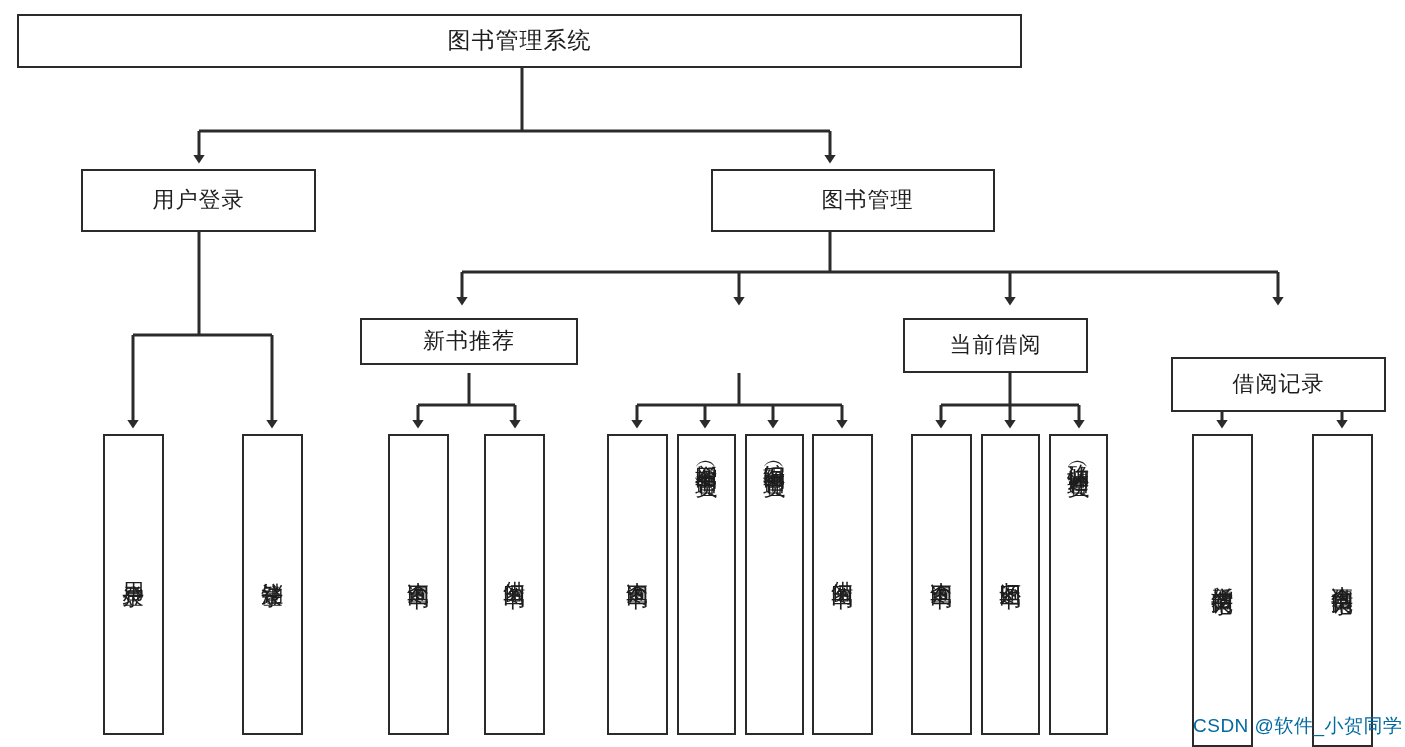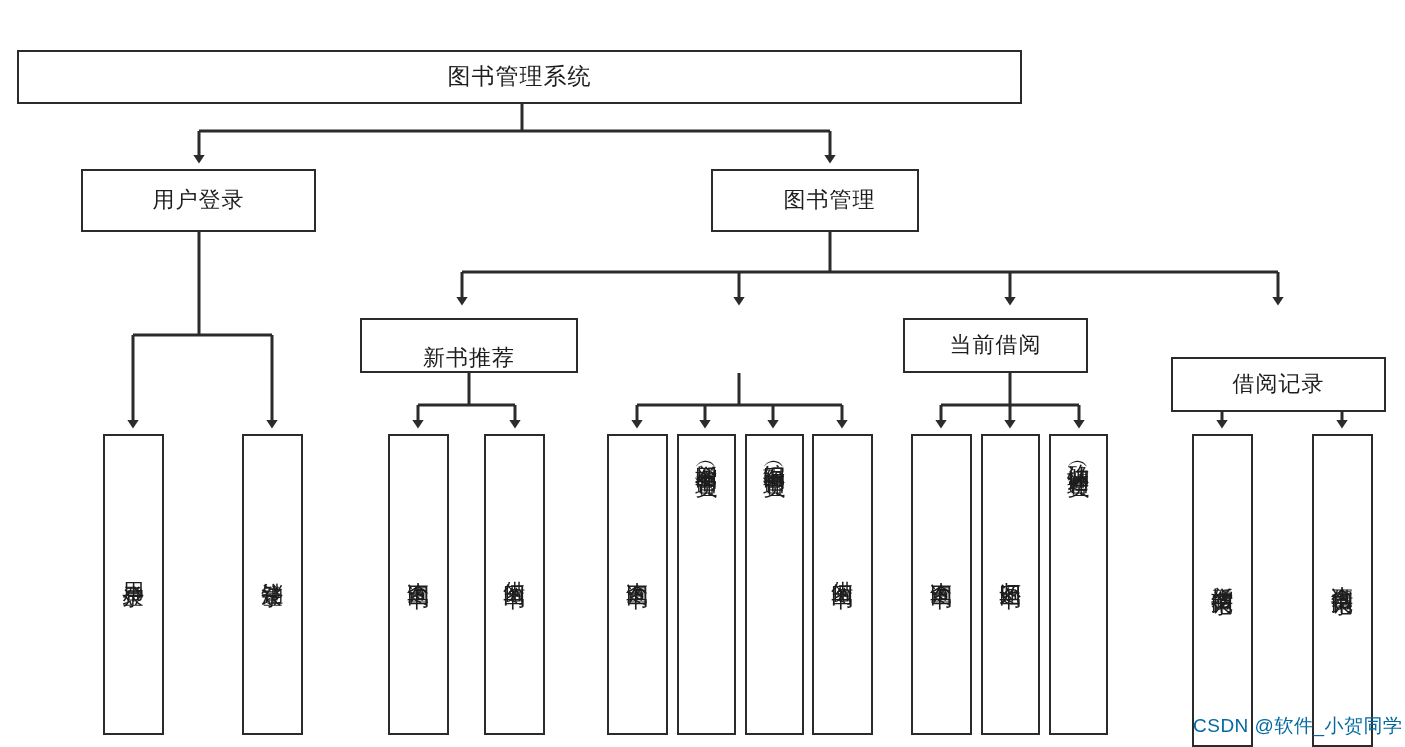--- a/index.html
+++ b/index.html
@@ -119,32 +119,32 @@
       <path d="M1010,405 L1010,421" marker-end="url(#arrow)"></path>
       <path d="M1079,405 L1079,421" marker-end="url(#arrow)"></path>
 
       <path d="M1278,373 L1278,405"></path>
       <path d="M1222,405 L1342,405"></path>
       <path d="M1222,405 L1222,421" marker-end="url(#arrow)"></path>
       <path d="M1342,405 L1342,421" marker-end="url(#arrow)"></path>
     </g>
   </svg>
 
-  <div class="node horizontal root" style="left:17px; top:14px; width:1005px; height:54px;margin-top:36px;">
+  <div class="node horizontal root" style="left:17px; top:14px; width:1005px; height:54px;">
     <span class="label">图书管理系统</span>
   </div>
 
   <div class="node horizontal" style="left:81px; top:169px; width:235px; height:63px;">
     <span class="label">用户登录</span>
   </div>
-  <div class="node horizontal" style="left:711px; top:169px; width:208px; height:63px;padding-left:29px;">
+  <div class="node horizontal" style="left:711px; top:169px; width:284px; height:63px;padding-left:29px;">
     <span class="label">图书管理</span>
   </div>
 
-  <div class="node horizontal" style="left:360px; top:318px; width:218px; height:55px;align-items:flex-end;">
+  <div class="node horizontal" style="left:360px; top:318px; width:218px; height:47px;">
     <span class="label">新书推荐</span>
   </div>
   <div class="node horizontal" style="left:903px; top:318px; width:185px; height:55px;">
     <span class="label">当前借阅</span>
   </div>
   <div class="node horizontal" style="left:1171px; top:318px; width:215px; height:55px;margin-top:39px;">
     <span class="label">借阅记录</span>
   </div>
 
   <div class="node vertical center-text" style="left:103px; top:434px; width:61px; height:301px;">

